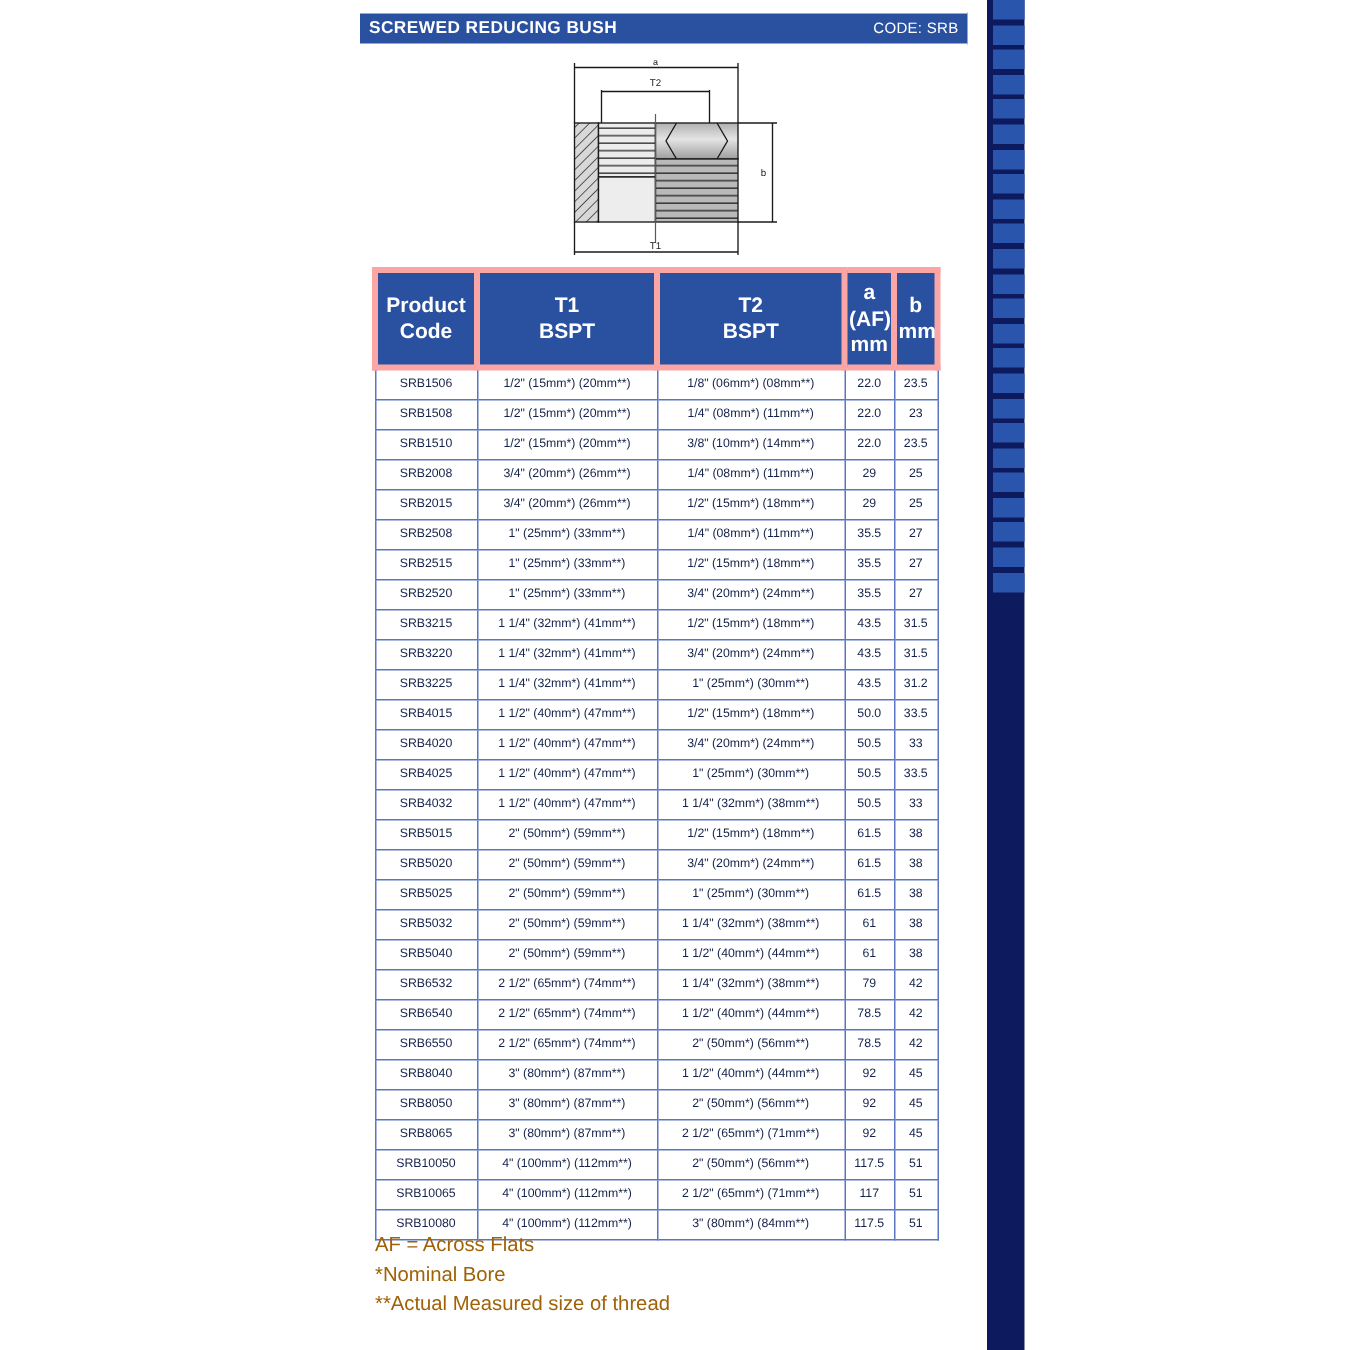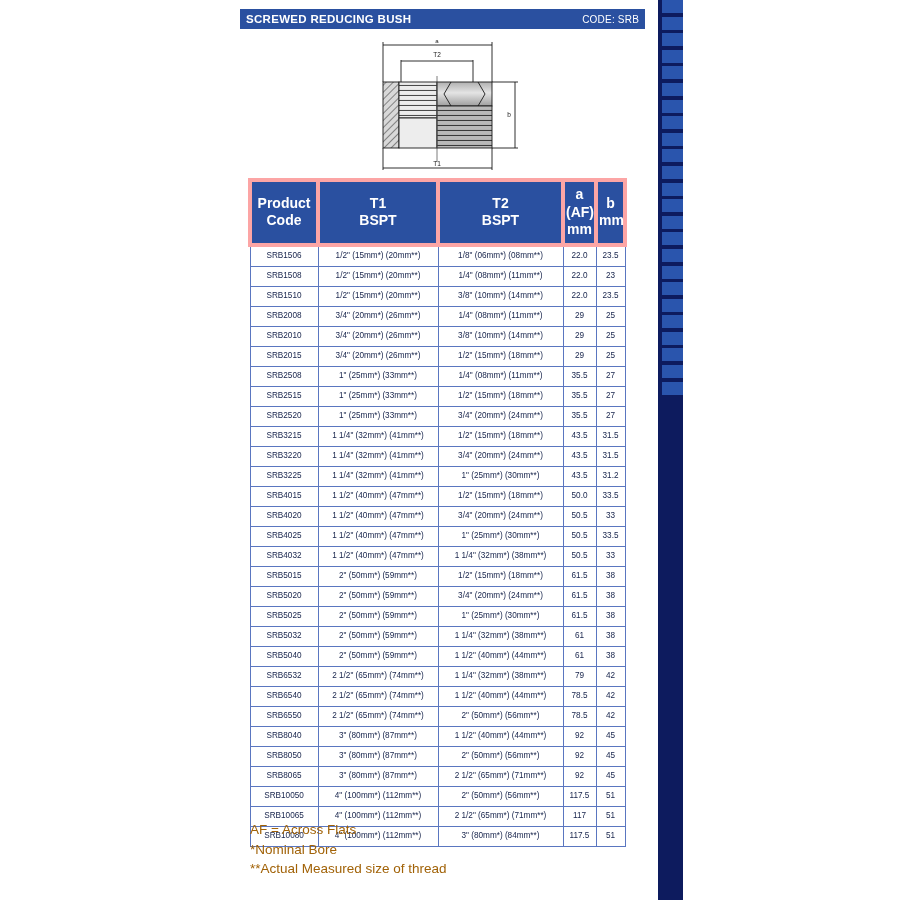--- a/index.html
+++ b/index.html
@@ -205,27 +205,20 @@
             <td>23.5</td>
           </tr>
           <tr>
             <td>SRB2008</td>
             <td>3/4" (20mm*) (26mm**)</td>
             <td>1/4" (08mm*) (11mm**)</td>
             <td>29</td>
             <td>25</td>
           </tr>
           <tr>
-            <td>SRB2010</td>
-            <td>3/4" (20mm*) (26mm**)</td>
-            <td>3/8" (10mm*) (14mm**)</td>
-            <td>29</td>
-            <td>25</td>
-          </tr>
-          <tr>
             <td>SRB2015</td>
             <td>3/4" (20mm*) (26mm**)</td>
             <td>1/2" (15mm*) (18mm**)</td>
             <td>29</td>
             <td>25</td>
           </tr>
           <tr>
             <td>SRB2508</td>
             <td>1" (25mm*) (33mm**)</td>
             <td>1/4" (08mm*) (11mm**)</td>

